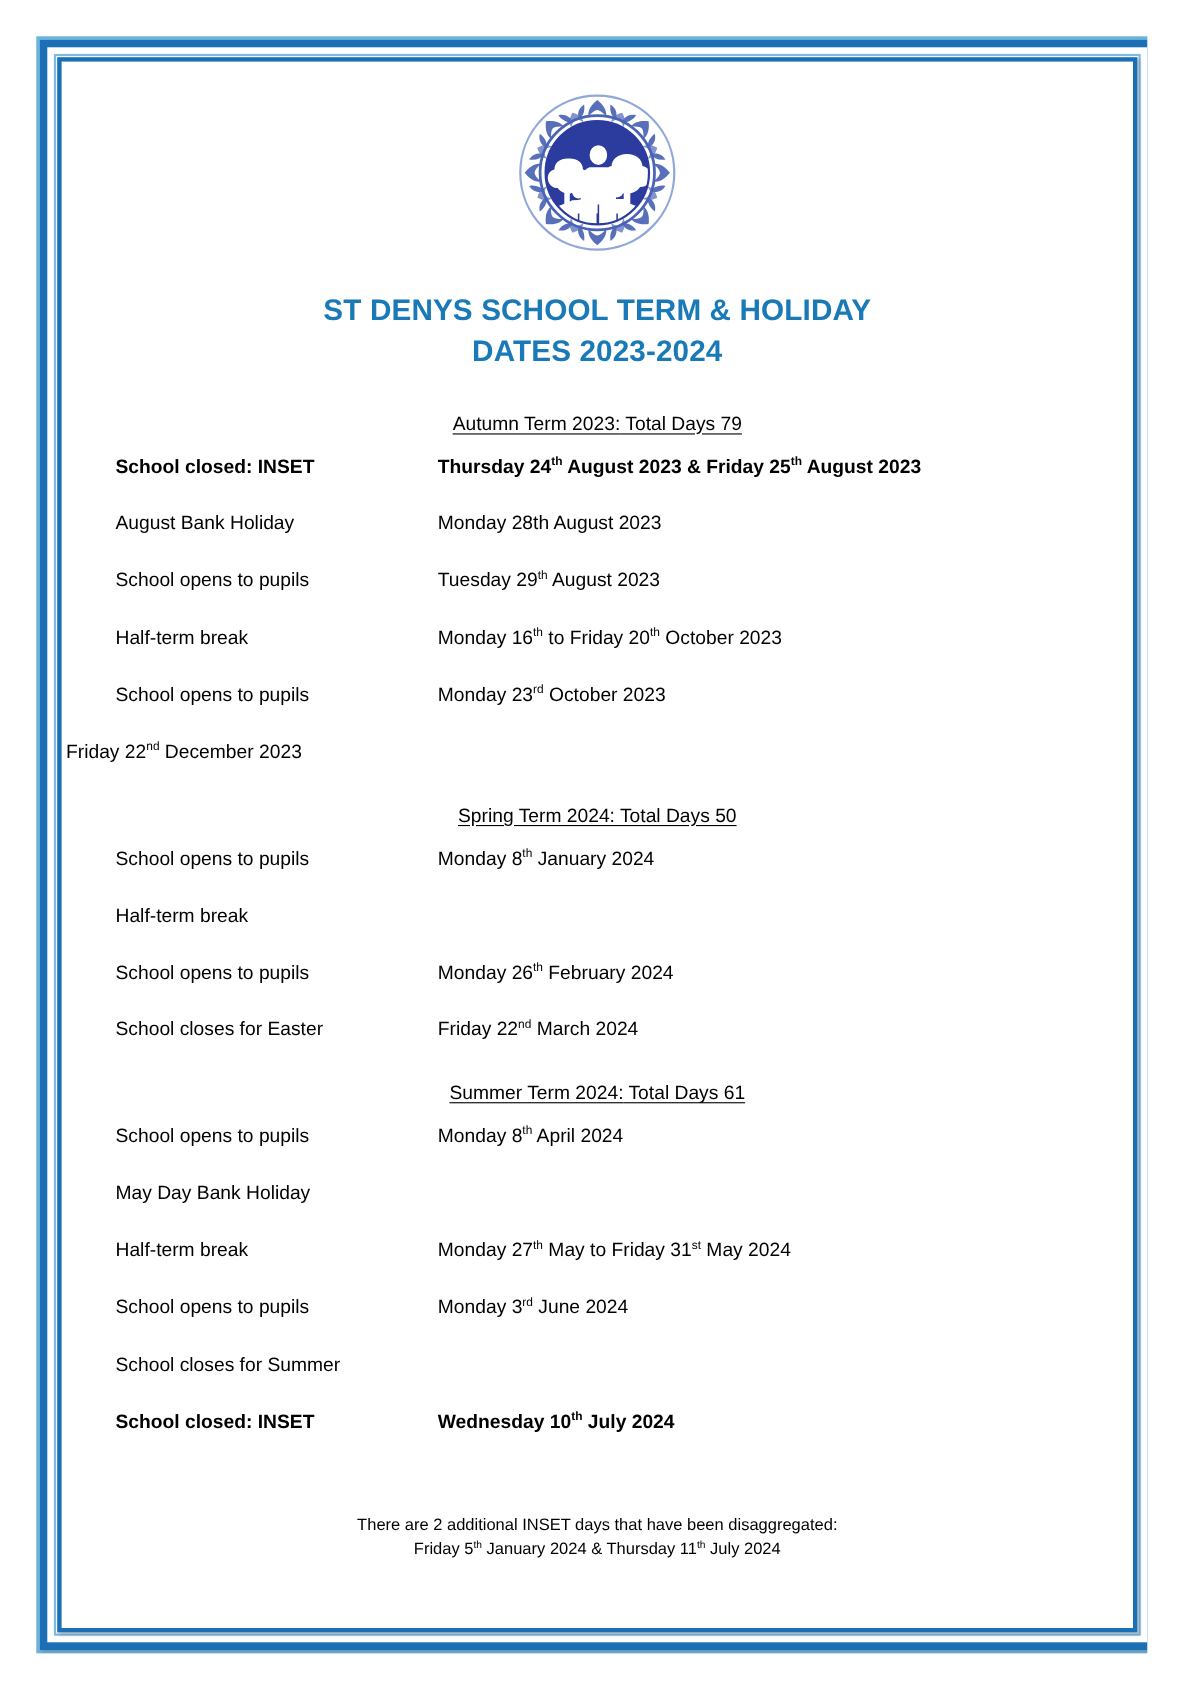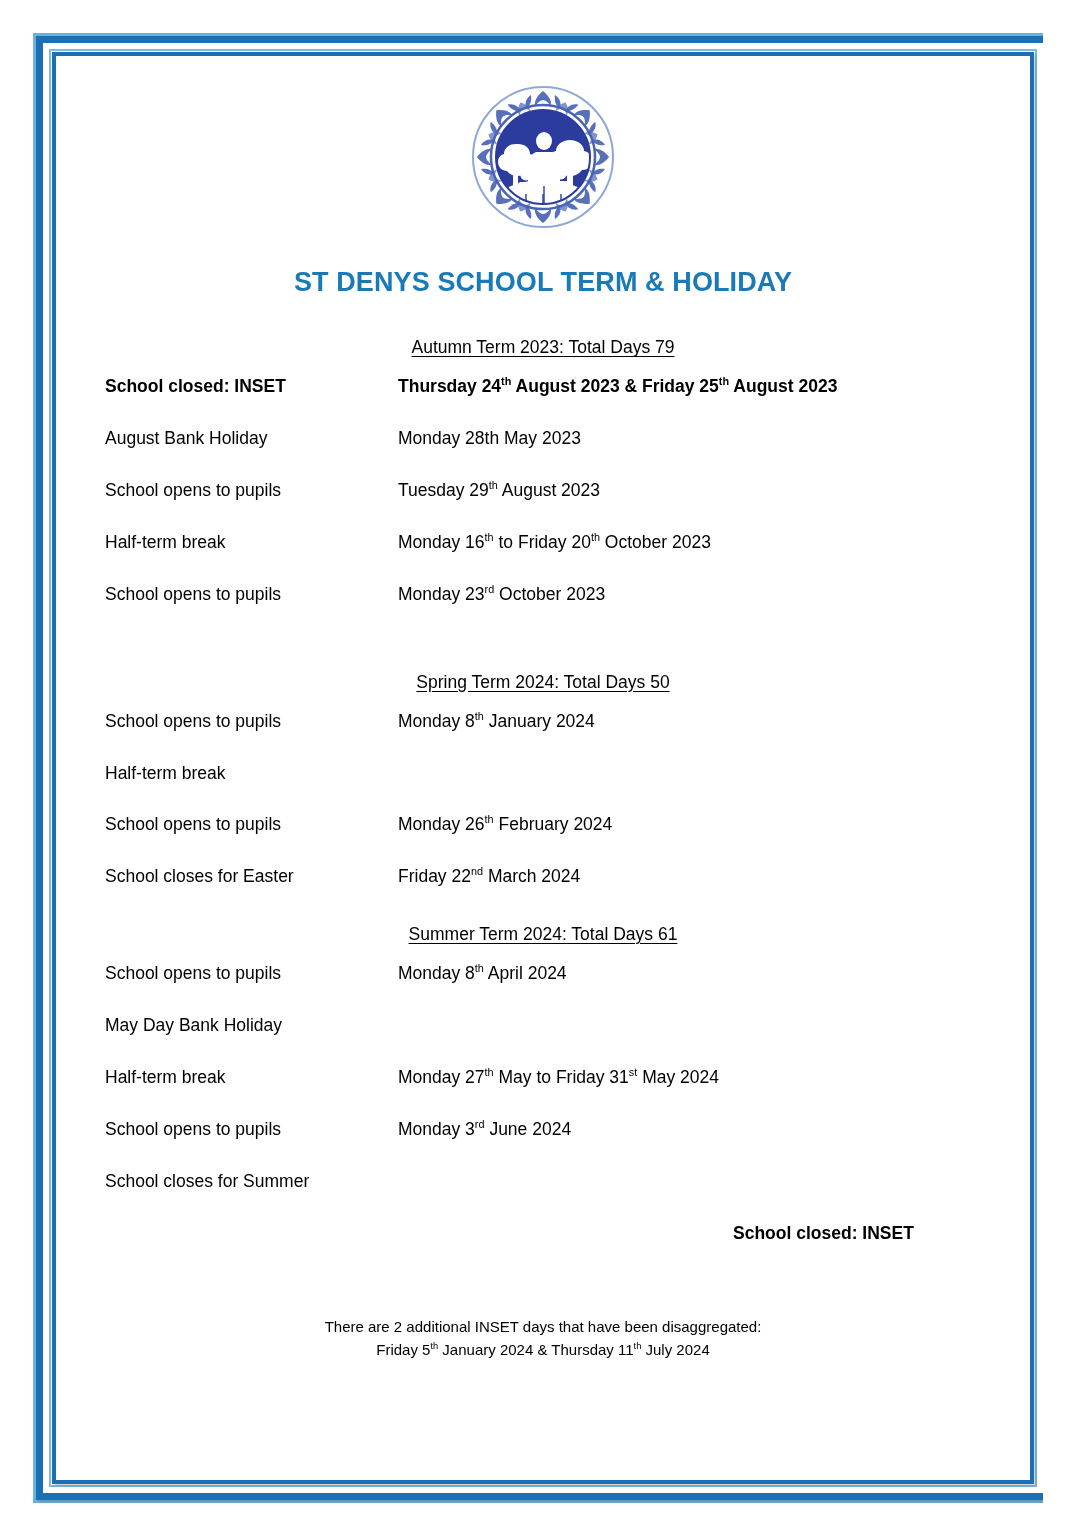--- a/index.html
+++ b/index.html
@@ -120,21 +120,21 @@
     line-height: 1.25;
     margin-bottom: 30px;
   }
   .row .label {
     width: 338px;
     flex: 0 0 338px;
     padding-left: 45px;
     box-sizing: border-box;
   }
   .row .value { flex: 1 1 auto; }
-  .row.bold { font-weight: bold; justify-content: flex-end; }
+  .row.bold { font-weight: bold; }
 
   sup {
     font-size: 0.62em;
     vertical-align: super;
     line-height: 0;
   }
 
   
   .footer-note {
     margin-top: 72px;
@@ -275,46 +275,48 @@
             <line x1="75" y1="112" x2="75" y2="127"></line>
             <line x1="93" y1="112" x2="93" y2="127"></line>
           </g>
         </g>
         <circle cx="75" cy="75" r="47" fill="none" stroke="#2b3c9e" stroke-width="2"></circle>
       </svg>
     </div>
 
     <div class="doc-title">
       <span>ST DENYS SCHOOL TERM &amp; HOLIDAY</span>
+      <span class="line2">DATES 2023-2024</span>
     </div>
 
     <div id="terms-root">
         <div class="term-heading"><span class="u"><span class="name">Autumn Term 2023:</span><span> Total Days 79</span></span></div>
         <div class="rows">
           <div class="row bold">
             <div class="label">School closed: INSET</div>
             <div class="value">Thursday 24<sup>th</sup> August 2023 &amp; Friday 25<sup>th</sup> August 2023</div>
           </div>
           <div class="row">
             <div class="label">August Bank Holiday</div>
-            <div class="value">Monday 28th May 2023</div>
+            <div class="value">Monday 28th August 2023</div>
           </div>
           <div class="row">
             <div class="label">School opens to pupils</div>
             <div class="value">Tuesday 29<sup>th</sup> August 2023</div>
           </div>
           <div class="row">
             <div class="label">Half-term break</div>
             <div class="value">Monday 16<sup>th</sup> to Friday 20<sup>th</sup> October 2023</div>
           </div>
           <div class="row">
             <div class="label">School opens to pupils</div>
             <div class="value">Monday 23<sup>rd</sup> October 2023</div>
           </div>
           <div class="row">
+            <div class="value">Friday 22<sup>nd</sup> December 2023</div>
           </div>
         </div>
         <div class="term-heading"><span class="u"><span class="name">Spring Term 2024:</span><span> Total Days 50</span></span></div>
         <div class="rows">
           <div class="row">
             <div class="label">School opens to pupils</div>
             <div class="value">Monday 8<sup>th</sup> January 2024</div>
           </div>
           <div class="row">
             <div class="label">Half-term break</div>
@@ -343,20 +345,21 @@
           </div>
           <div class="row">
             <div class="label">School opens to pupils</div>
             <div class="value">Monday 3<sup>rd</sup> June 2024</div>
           </div>
           <div class="row">
             <div class="label">School closes for Summer</div>
           </div>
           <div class="row bold">
             <div class="label">School closed: INSET</div>
+            <div class="value">Wednesday 10<sup>th</sup> July 2024</div>
           </div>
         </div>
       </div>
 
     <div class="footer-note">
       <span>There are 2 additional INSET days that have been disaggregated:</span>
       <span class="l2" id="footnote-line-2">Friday 5<sup>th</sup> January 2024 &amp; Thursday 11<sup>th</sup> July 2024</span>
     </div>
 
   </div>

